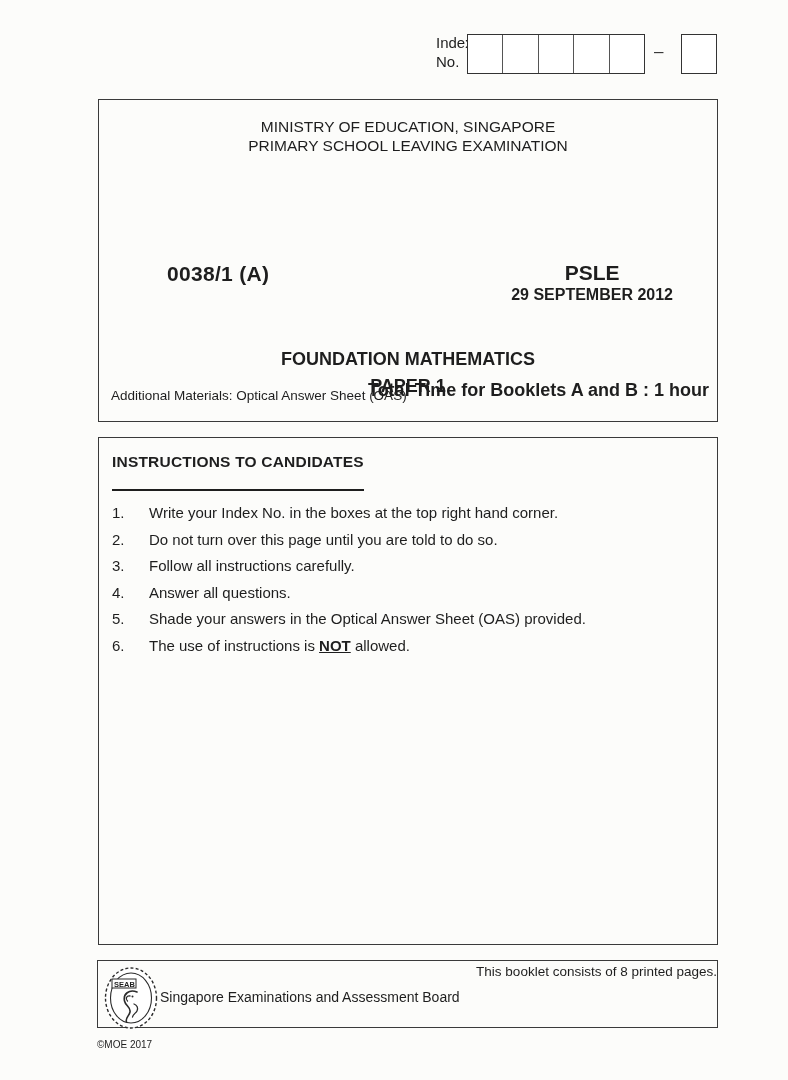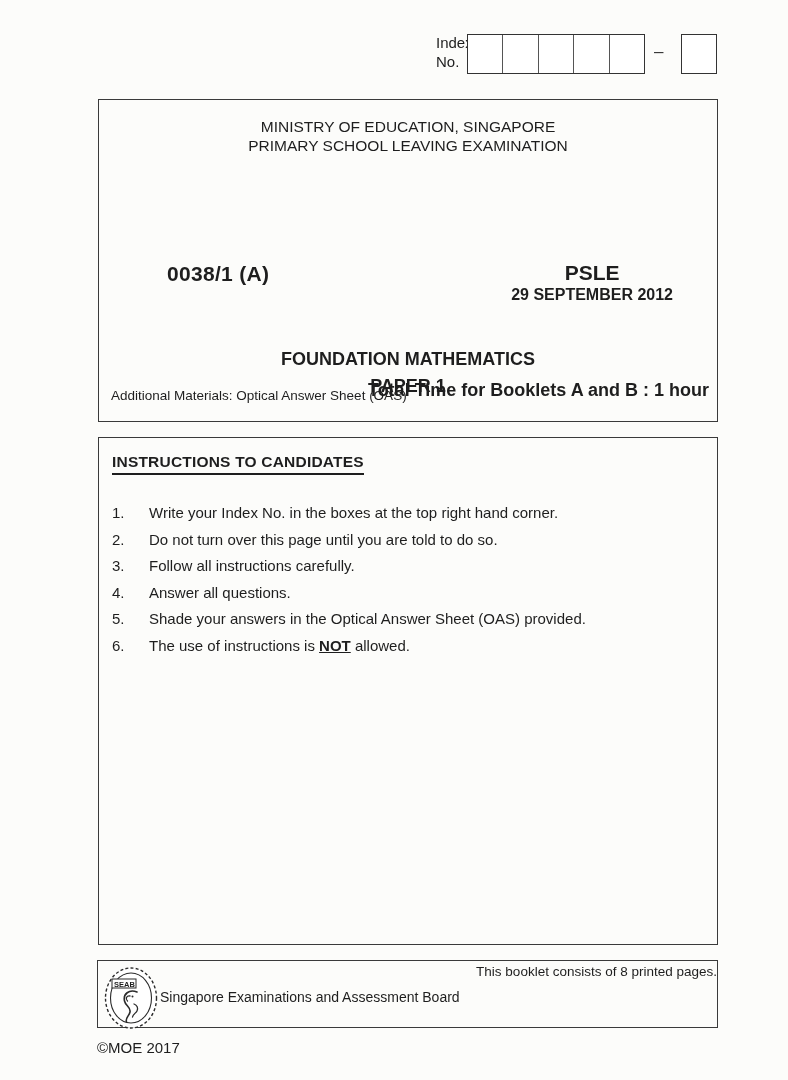--- a/index.html
+++ b/index.html
@@ -28,33 +28,33 @@
   .exam-name { font-size: 21px; font-weight: bold; line-height: 23px; }
   .exam-date { font-size: 16px; font-weight: bold; line-height: 21px; }
   .titles { left: 0; top: 246px; width: 100%; text-align: center; font-size: 18px; line-height: 27px; }
   .bold { font-weight: bold; }
   .materials { left: 12px; bottom: 18px; font-size: 13.5px; }
   .total-time { right: 8px; bottom: 20px; font-size: 18px; font-weight: bold; }
 
   
   .instr-box { left: 98px; top: 437px; width: 618px; height: 506px; border: 1.8px solid #3a3a3a; }
   .instr-heading { left: 13px; top: 15px; font-size: 15.5px; font-weight: bold;
-    border-bottom: 2px solid #1e1e1e; padding-bottom: 2px; letter-spacing: .2px; }
+    border-bottom: 2px solid #1e1e1e; padding-bottom: 18px; letter-spacing: .2px; }
   .instr-list { left: 0; top: 62px; width: 100%; }
   .instr-item { position: relative; height: 26.6px; line-height: 26.6px; font-size: 15px; }
   .instr-num { position: absolute; left: 13px; }
   .instr-text { position: absolute; left: 50px; white-space: nowrap; }
   .not { font-weight: bold; text-decoration: underline; }
 
   
   .footer-box { left: 97px; top: 960px; width: 619px; height: 66px; border: 1.6px solid #3a3a3a; }
   .pages-note { left: 0; top: 3px; width: 100%; text-align: right; font-size: 13.5px; }
   .board-name { left: 62px; top: 28px; font-size: 14px; }
   .seab-logo { left: 5px; top: 5px; }
-  .copyright { left: 97px; top: 1039px; font-size: 15px; }
+  .copyright { left: 97px; top: 1039px; font-size: 10px; }
 </style>
 </head>
 <body>
 
 <div class="abs index-label">Index
 No.</div>
 <div class="abs index-boxes">
   <div class="index-cell"></div>
   <div class="index-cell"></div>
   <div class="index-cell"></div>

